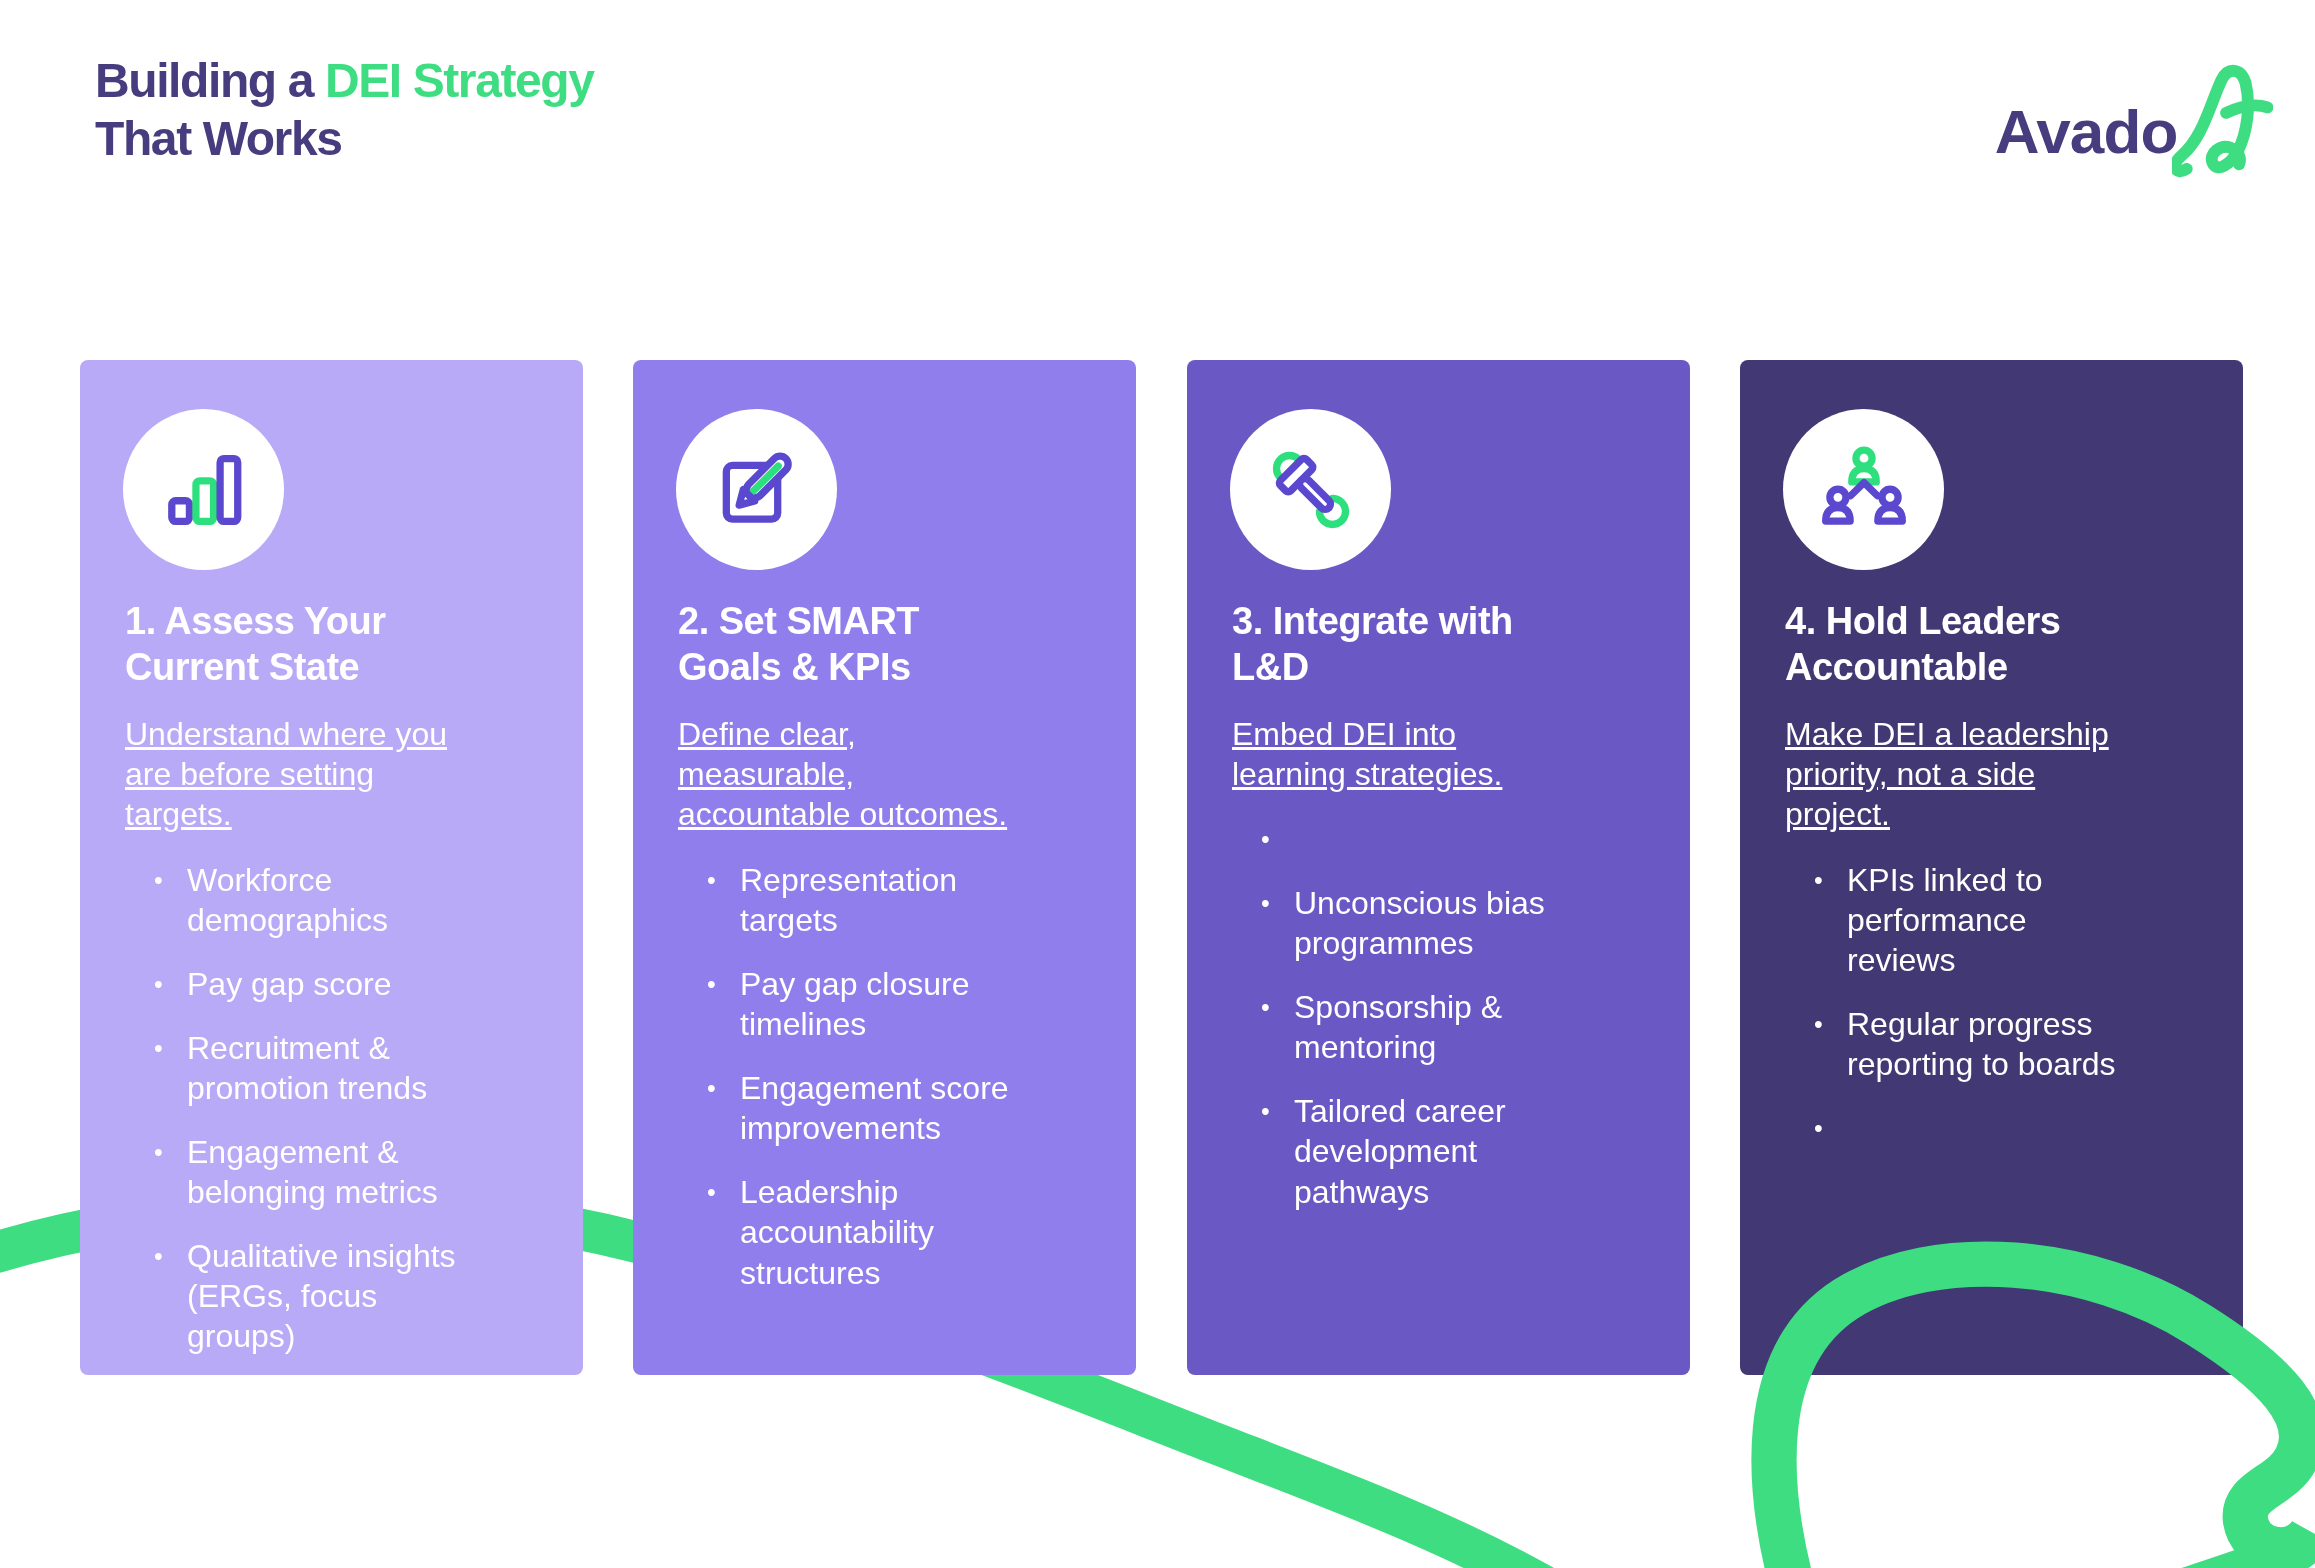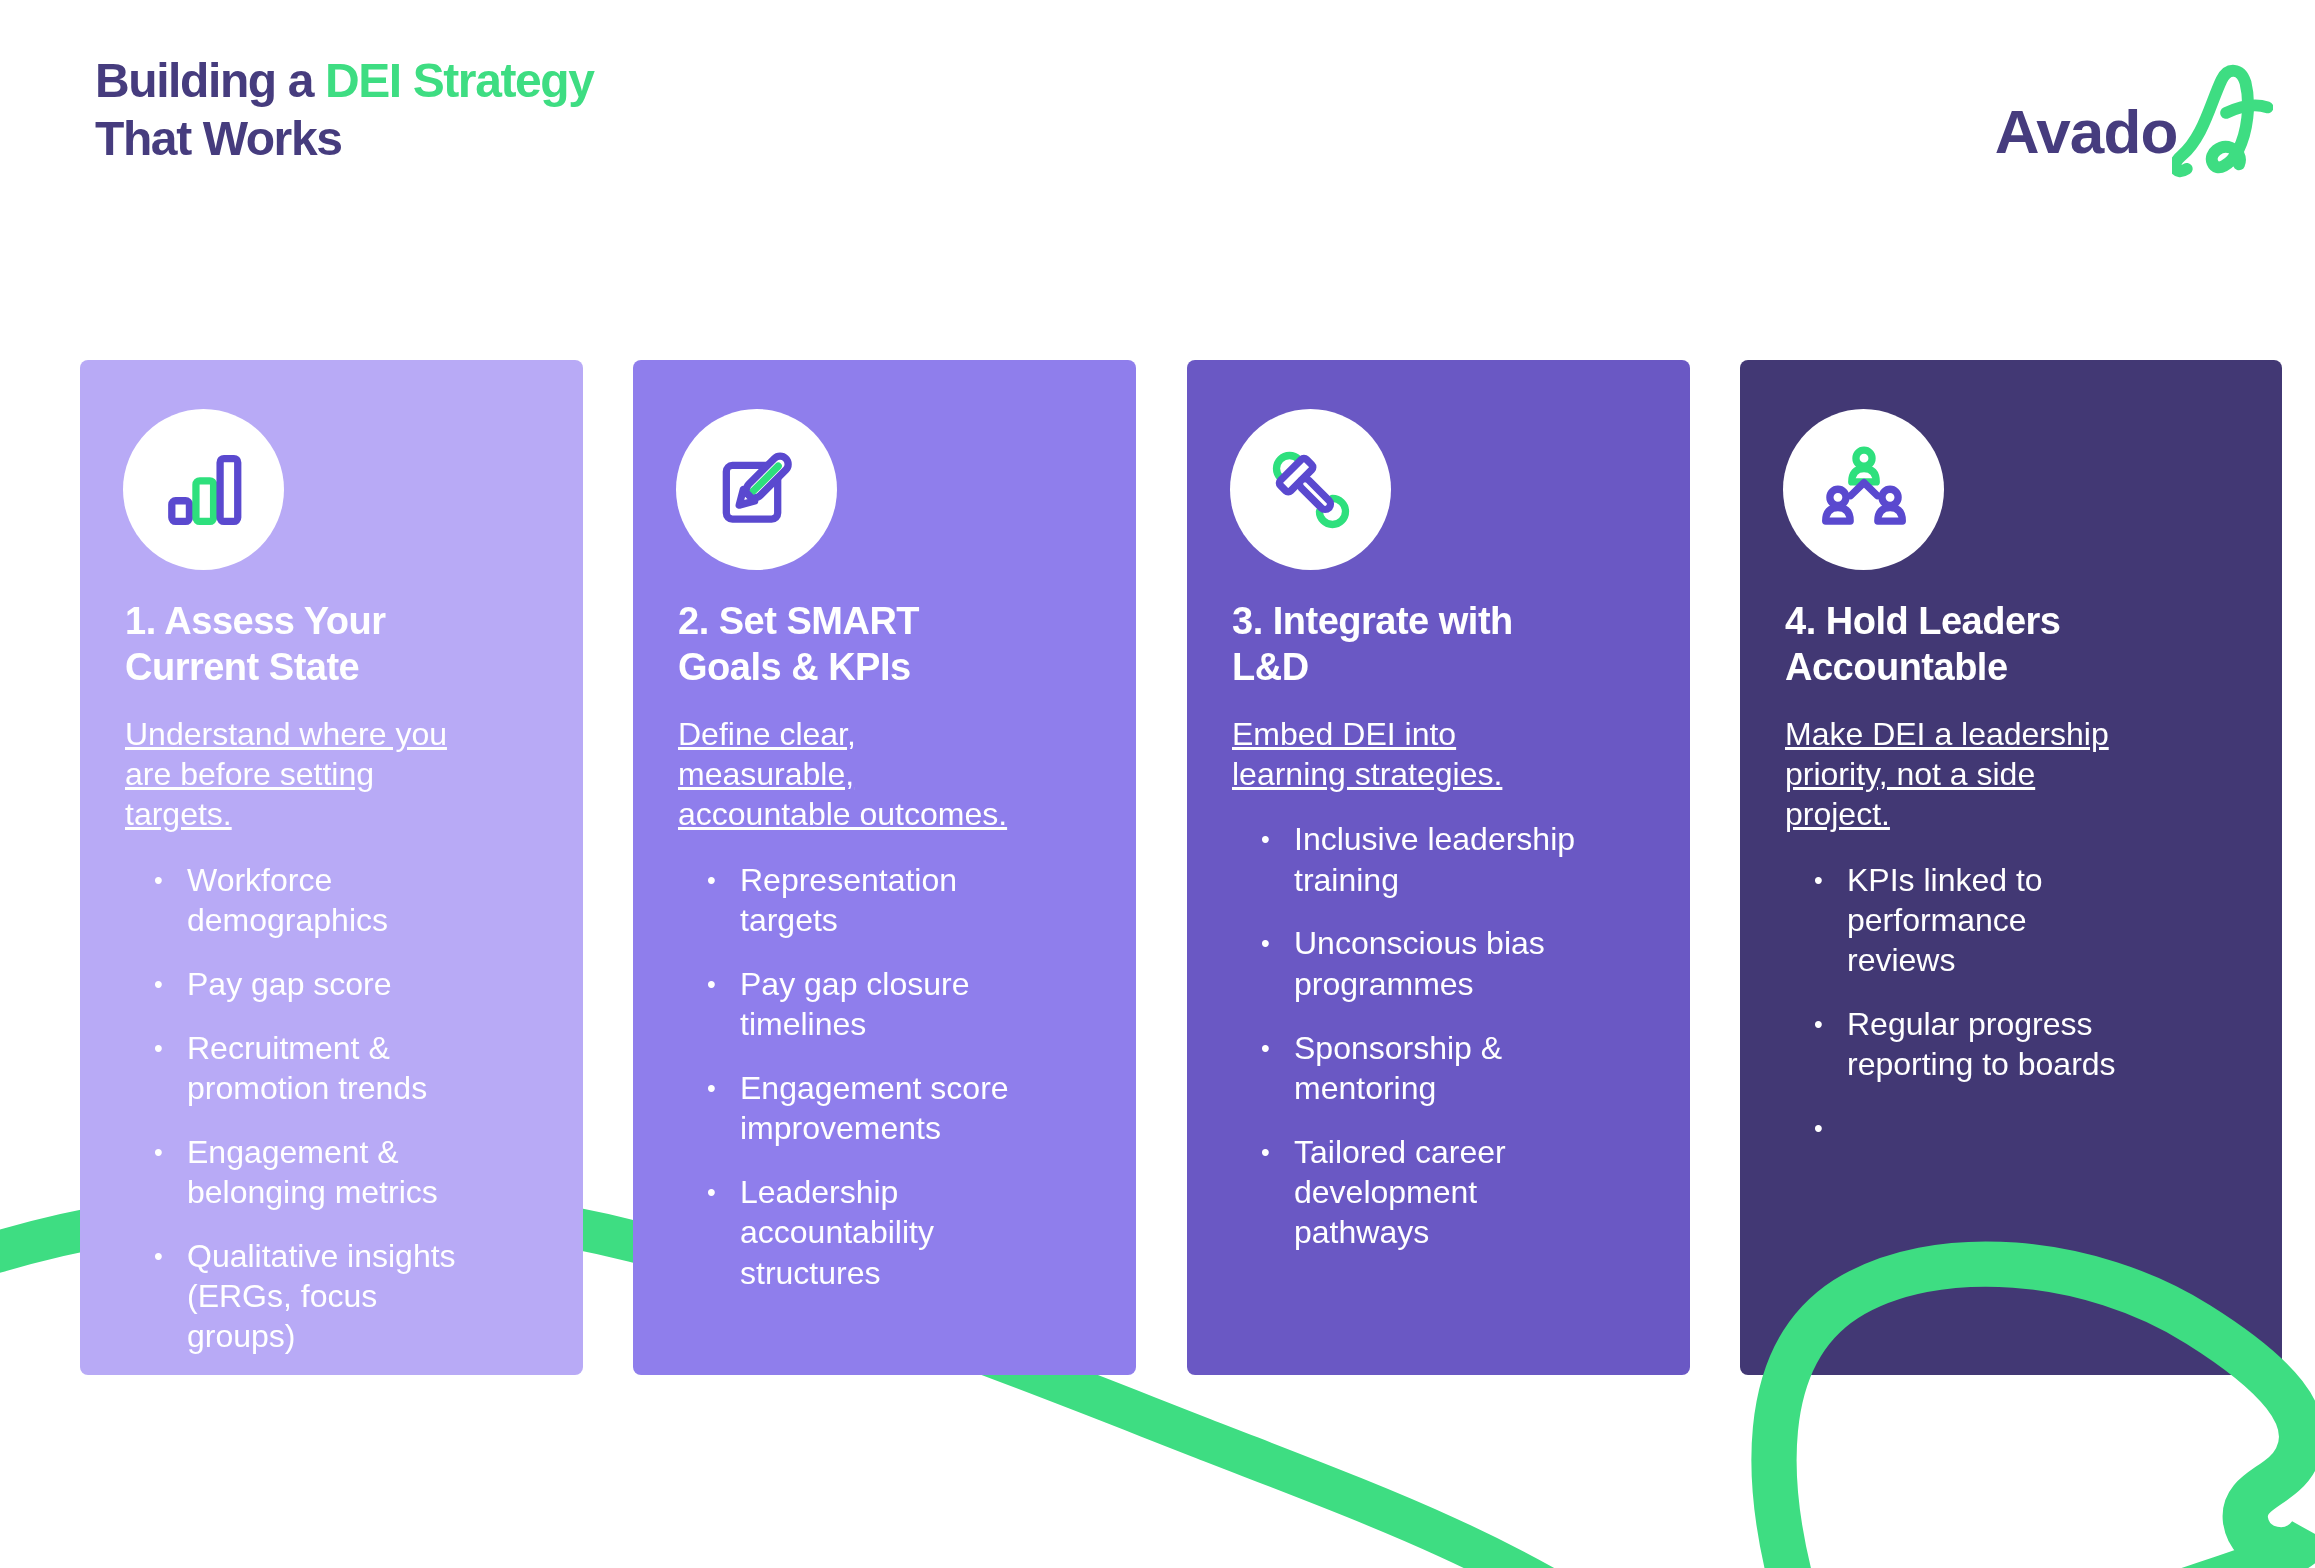--- a/index.html
+++ b/index.html
@@ -184,22 +184,20 @@
     </svg>
   </div>
   <div class="card-body">
     <div class="card-heading">3. Integrate with
 L&amp;D</div>
     <div class="card-intro">Embed DEI into
 learning strategies.</div>
     <ul class="bullets">
         <li>
           <span class="dot">•</span>
-          <span class="btxt">Inclusive leadership
-training</span>
         </li>
         <li>
           <span class="dot">•</span>
           <span class="btxt">Unconscious bias
 programmes</span>
         </li>
         <li>
           <span class="dot">•</span>
           <span class="btxt">Sponsorship &amp;
 mentoring</span>
@@ -207,21 +205,21 @@
         <li>
           <span class="dot">•</span>
           <span class="btxt">Tailored career
 development
 pathways</span>
         </li>
       </ul>
   </div>
 </div>
 
-<div class="card c3" style="background: rgb(66, 56, 116); padding-left: 39px;">
+<div class="card c3" style="background: rgb(66, 56, 116);">
   <div class="icon-circle">
     <svg viewBox="0 0 24 24">
       <circle class="sg" cx="12" cy="3.7" r="2.1"></circle>
       <path class="sg" d="M8.8 9.9 q0 -3.5 3.2 -3.5 q3.2 0 3.2 3.5 z"></path>
       <path class="sp" d="M8.5 13.5 L12 10.1 L15.5 13.5"></path>
       <circle class="sp" cx="5.2" cy="13.9" r="2.1"></circle>
       <path class="sp" d="M2 20.1 q0 -3.5 3.2 -3.5 q3.2 0 3.2 3.5 z"></path>
       <circle class="sp" cx="18.8" cy="13.9" r="2.1"></circle>
       <path class="sp" d="M15.6 20.1 q0 -3.5 3.2 -3.5 q3.2 0 3.2 3.5 z"></path>
     </svg>

